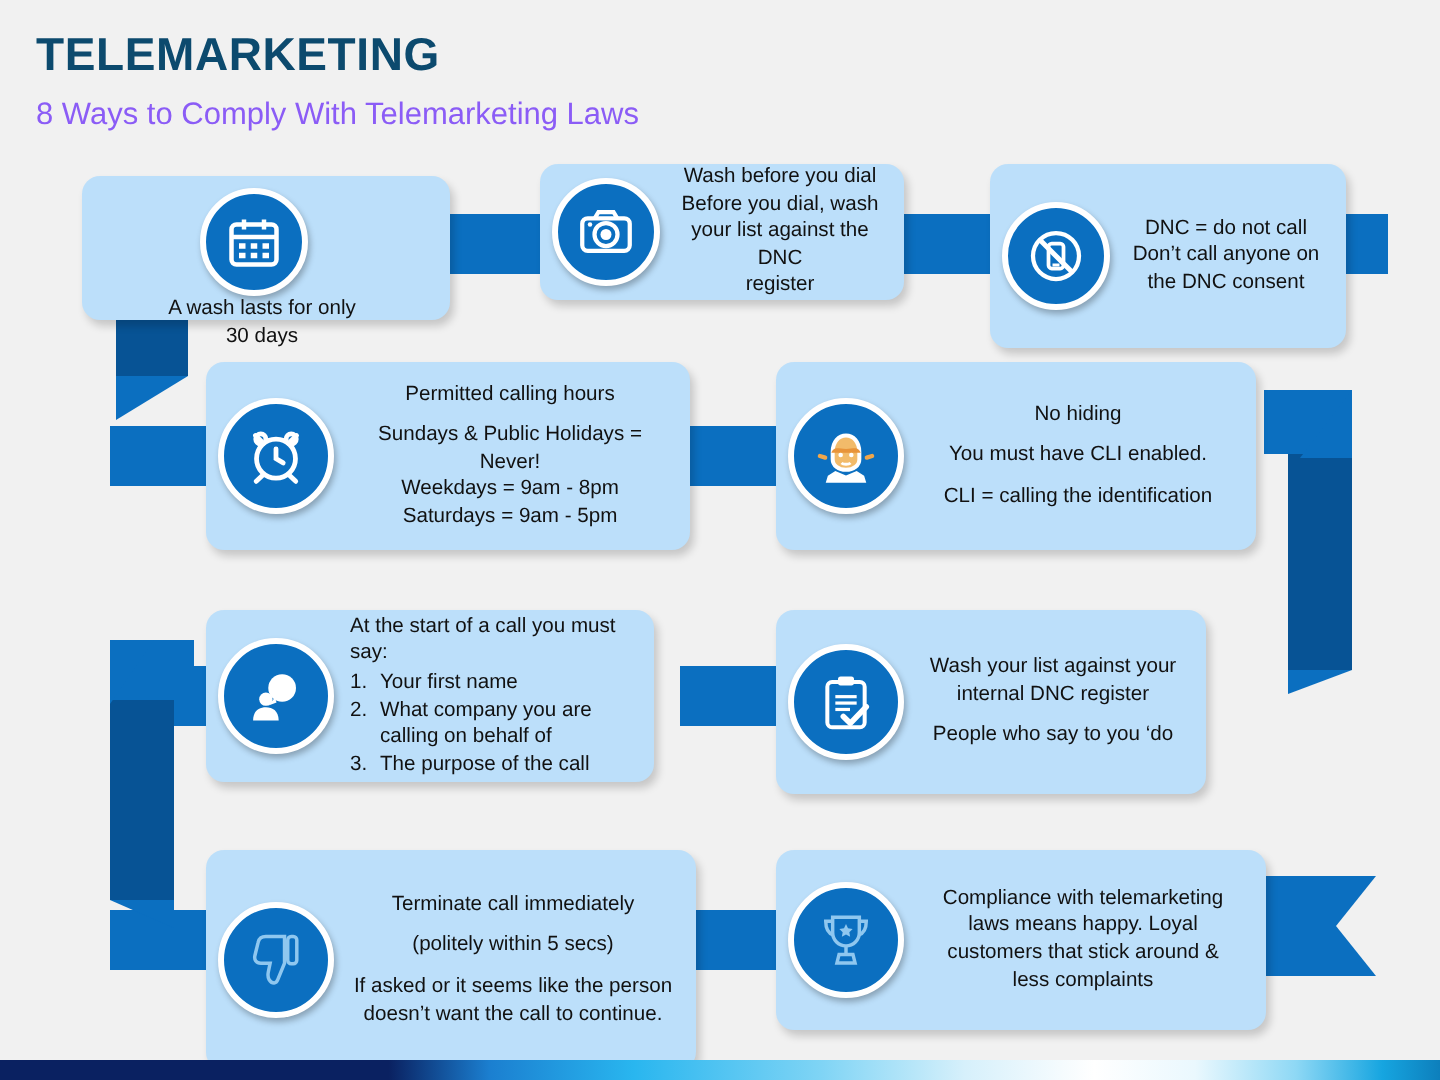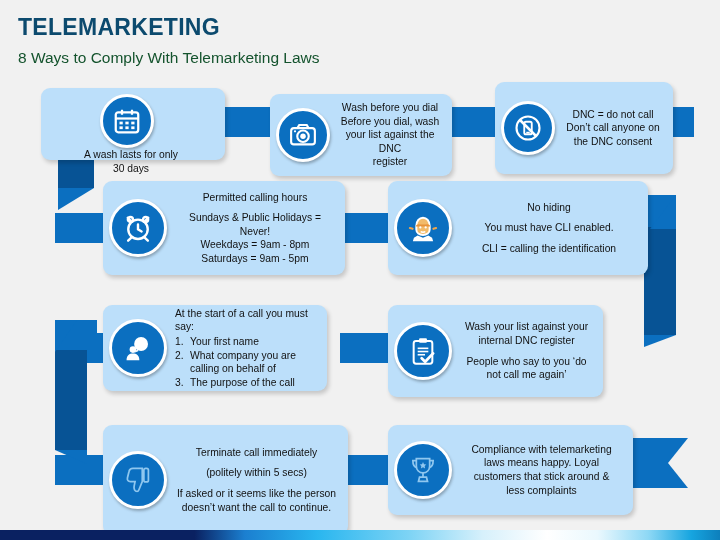--- a/index.html
+++ b/index.html
@@ -16,21 +16,21 @@
   }
 
   
   #title {
     position: absolute; left: 18px; top: 14px;
     font-size: 23px; font-weight: bold; letter-spacing: .3px;
     color: #0c4a6e; white-space: nowrap;
   }
   #subtitle {
     position: absolute; left: 18px; top: 49px;
-    font-size: 15.5px; color: #14532d; white-space: nowrap;
+    font-size: 15.5px; color: #8b5cf6; white-space: nowrap;
   }
 
   
   .hconn { position: absolute; background: #0b6fc0; height: 30px; }
 
   
   .card {
     position: absolute;
     background: #bcdffa;
     border-radius: 9px;
@@ -163,21 +163,21 @@
         <rect x="10.7" y="16.3" width="2.6" height="2.2" fill="#ffffff" stroke="none"></rect>
         <rect x="15.4" y="16.3" width="2.6" height="2.2" fill="#ffffff" stroke="none"></rect>
       </svg>
     </div>
     <div class="card-text">
       <span class="ln">A wash lasts for only</span>
       <span class="ln">30 days</span>
     </div>
   </div>
 
-  <div class="card" style="left:270px; top:82px; width:182px; height:82px;margin-top:12px;">
+  <div class="card" style="left:270px; top:82px; width:182px; height:68px;">
     <div class="icon-wrap">
       <svg viewBox="0 0 24 24" fill="none" stroke="#ffffff" stroke-width="1.7">
         <rect x="2.5" y="6.5" width="19" height="13" rx="2.2" fill="none"></rect>
         <path d="M7.5 6.5 L9 4 L15 4 L16.5 6.5" fill="none"></path>
         <circle cx="12" cy="13" r="4.6" fill="none"></circle>
         <circle cx="12" cy="13" r="2.2" fill="#ffffff" stroke="none"></circle>
         <circle cx="5.6" cy="9" r="0.9" fill="#ffffff" stroke="none"></circle>
       </svg>
     </div>
     <div class="card-text">
@@ -220,21 +220,21 @@
     <div class="card-text">
       <span class="ln">Permitted calling hours</span>
       <span class="gap"></span>
       <span class="ln">Sundays &amp; Public Holidays =</span>
       <span class="ln">Never!</span>
       <span class="ln">Weekdays = 9am - 8pm</span>
       <span class="ln">Saturdays = 9am - 5pm</span>
     </div>
   </div>
 
-  <div class="card wide" style="left:388px; top:181px; width:260px; height:94px;">
+  <div class="card wide" style="left:388px; top:181px; width:240px; height:94px;">
     <div class="icon-wrap">
       <svg viewBox="0 0 24 24" fill="none" stroke="#ffffff" stroke-width="1.5">
         <path d="M7 10.5 C7 6.6 9.3 4.3 12 4.3 C14.7 4.3 17 6.6 17 10.5 L17 13.2
                  C17 15.6 14.8 17.2 12 17.2 C9.2 17.2 7 15.6 7 13.2 Z" fill="#f2bb6a" stroke="#ffffff"></path>
         <path d="M6.5 10.8 C7.6 8.2 9.2 9.4 12 9.4 C14.8 9.4 16.4 8.2 17.5 10.8" fill="#e8943a" stroke="none"></path>
         <circle cx="10" cy="11.6" r="0.85" fill="#ffffff" stroke="none"></circle>
         <circle cx="14" cy="11.6" r="0.85" fill="#ffffff" stroke="none"></circle>
         <path d="M10.3 14.6 C11 15.3 13 15.3 13.7 14.6" stroke="#ffffff" stroke-width="1.1" fill="none"></path>
         <path d="M8 17.6 L12 19.3 L16 17.6 L18.8 19.4 L19.6 22 L4.4 22 L5.2 19.4 Z" fill="#ffffff" stroke="none"></path>
         <path d="M4.2 12.6 L2.2 12.0 M19.8 12.6 L21.8 12.0" stroke="#f0a64b" stroke-width="1.6" stroke-linecap="round"></path>
@@ -286,21 +286,20 @@
         <line x1="8" y1="12.4" x2="16" y2="12.4" stroke-width="1.2"></line>
         <line x1="8" y1="14.8" x2="13.5" y2="14.8" stroke-width="1.2"></line>
         <path d="M11 17.4 L13.6 20 L19.6 13.8" stroke="#ffffff" stroke-width="2.1" stroke-linecap="round" stroke-linejoin="round" fill="none"></path>
       </svg>
     </div>
     <div class="card-text">
       <span class="ln">Wash your list against your</span>
       <span class="ln">internal DNC register</span>
       <span class="gap"></span>
       <span class="ln">People who say to you ‘do</span>
-      <span class="ln">not call me again’</span>
     </div>
   </div>
 
   <div class="card wide" style="left:103px; top:425px; width:245px; height:110px;">
     <div class="icon-wrap">
       <svg viewBox="0 0 24 24" fill="none" stroke="#8fc7ef" stroke-width="1.3">
         <path d="M15.2 3.2 L8.2 3.2 C6.6 3.2 5.6 4 5.3 5.4 L4.1 10.3
                  C3.7 12 4.6 13.2 6.3 13.2 L9.8 13.2 L9.1 16.6
                  C8.7 18.6 9.6 20.6 11.3 20.6 C12 20.6 12.4 20.1 12.7 19.3
                  L15.2 13.2 Z" fill="none"></path>

